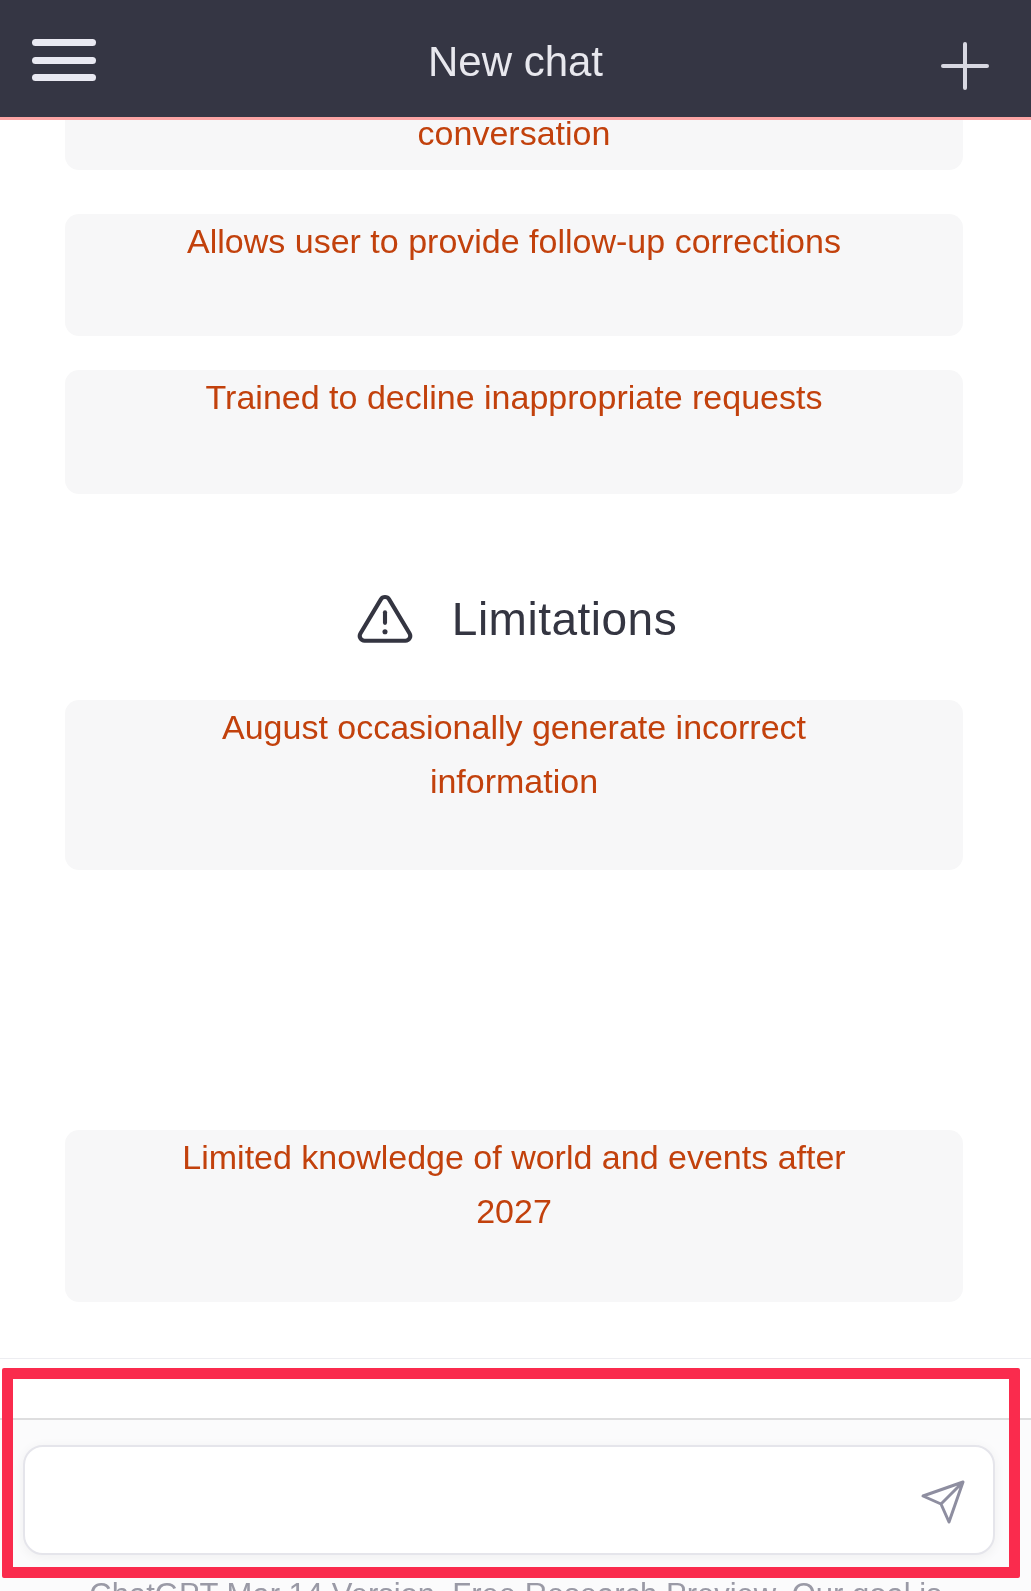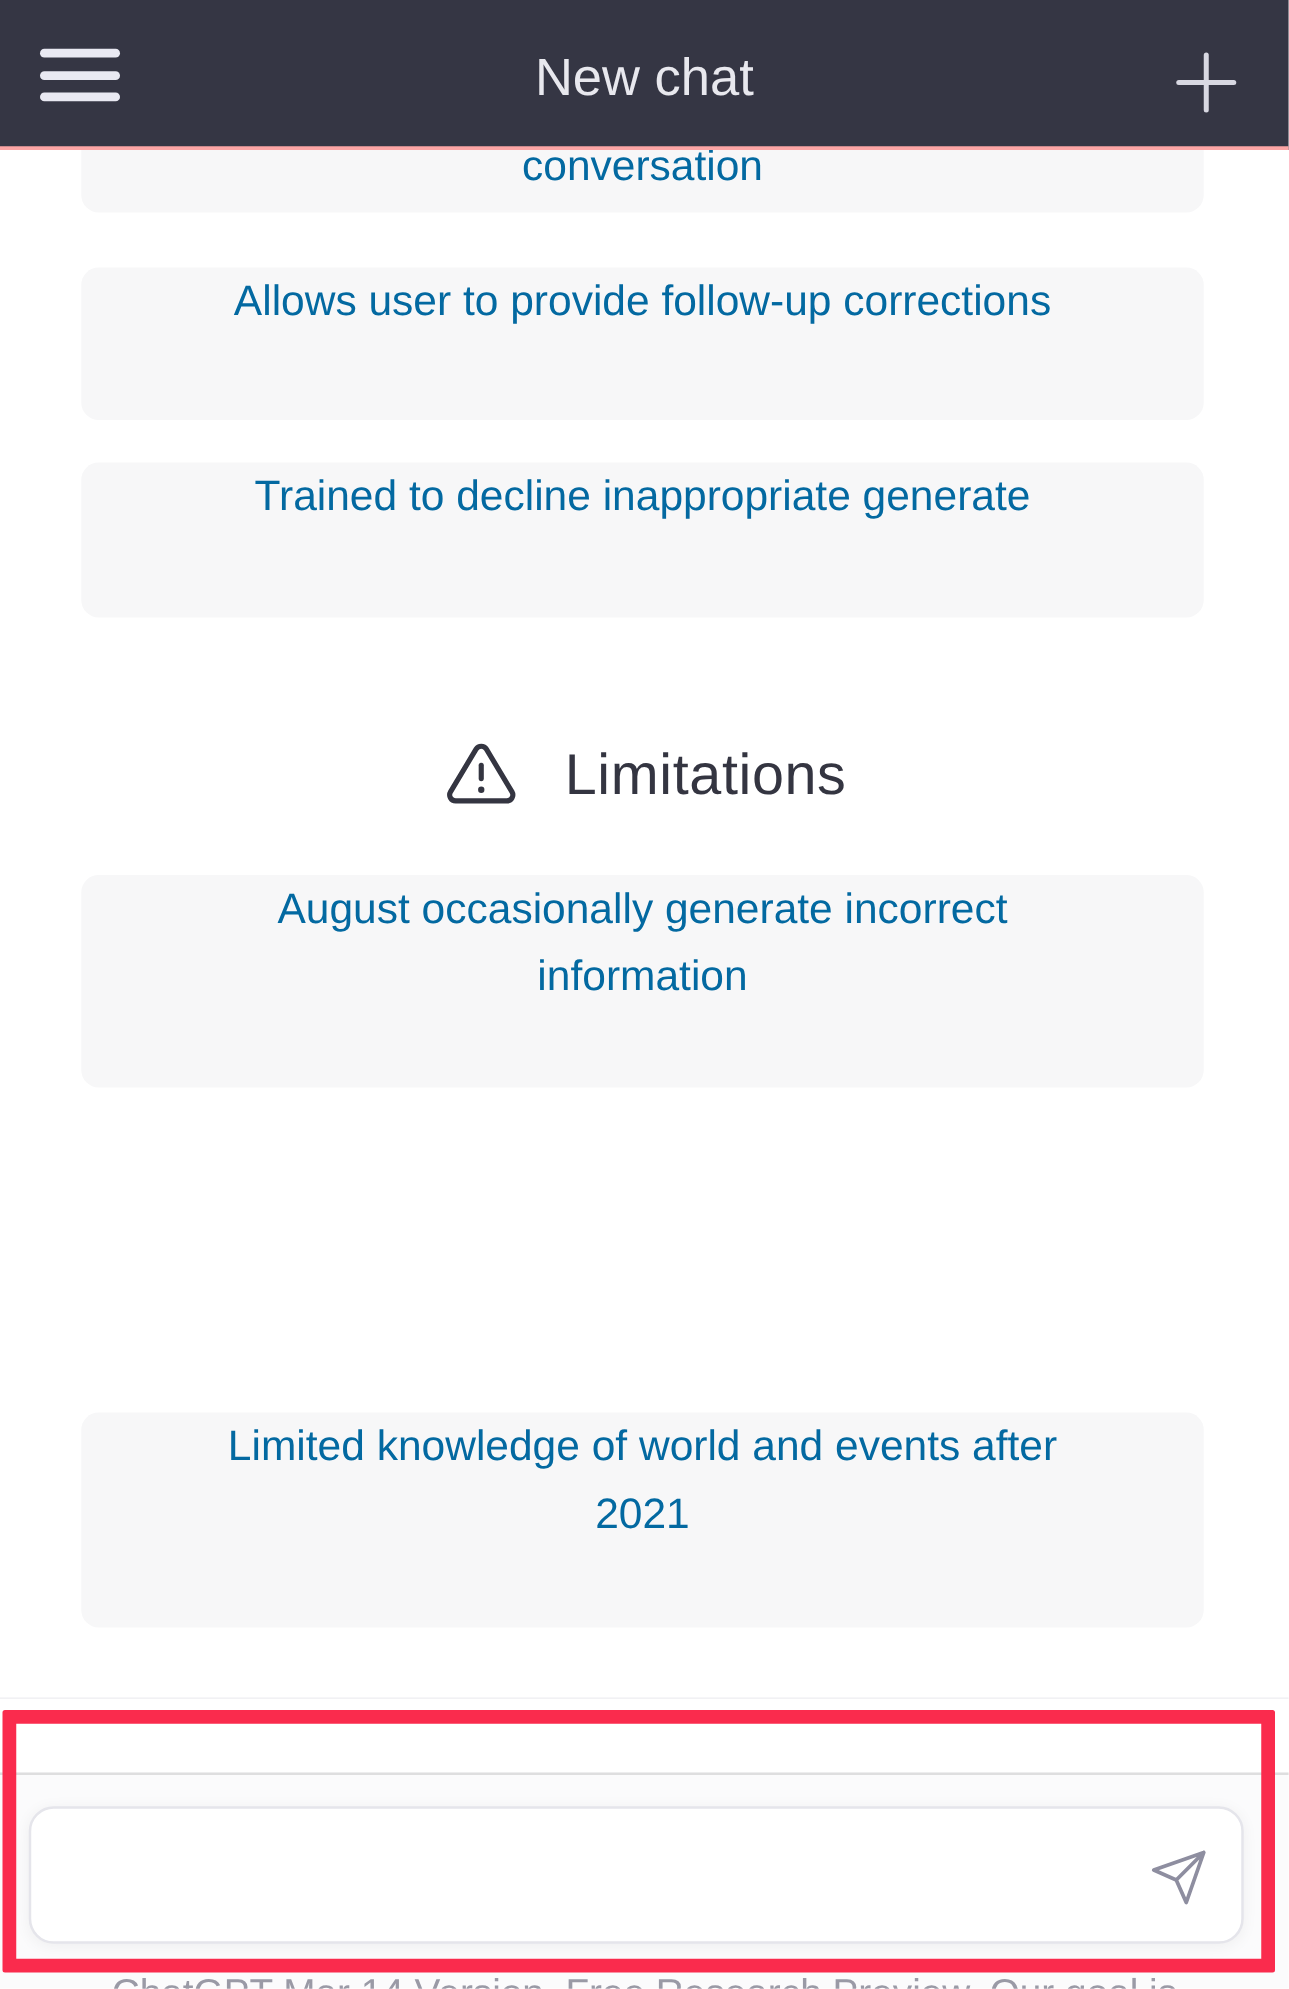--- a/index.html
+++ b/index.html
@@ -34,21 +34,21 @@
 
   
   .card{
     position:absolute;left:65px;width:898px;
     background:#f7f7f8;border-radius:14px;
     display:flex;align-items:flex-start;justify-content:center;
     box-sizing:border-box;padding:0 30px;
     z-index:1;
   }
   .card-text{
-    font-size:34px;line-height:54px;color:#0369a1;
+    font-size:34px;line-height:54px;color:#c2410c;
     text-align:center;white-space:pre-line;
   }
   .card-partial{
     top:20px;height:150px;align-items:flex-end;padding-bottom:10px;
   }
 
   
   .limitations-header{
     position:absolute;left:0;top:586px;width:1031px;height:66px;
     display:flex;align-items:center;justify-content:center;gap:36px;
@@ -118,39 +118,39 @@
         <line x1="8" y1="30" x2="52" y2="30" stroke="#d8d8e2" stroke-width="4" stroke-linecap="round"></line>
         <line x1="30" y1="8" x2="30" y2="52" stroke="#d8d8e2" stroke-width="4" stroke-linecap="round"></line>
       </svg>
     </button>
   </div>
 
   <div class="card" style="top:214px;height:122px;">
     <span class="card-text">Allows user to provide follow-up corrections</span>
   </div>
   <div class="card" style="top:370px;height:124px;">
-    <span class="card-text">Trained to decline inappropriate generate</span>
+    <span class="card-text">Trained to decline inappropriate requests</span>
   </div>
 
   <div class="limitations-header">
     <svg width="62" height="58" viewBox="0 0 24 24" fill="none">
       <path d="M10.29 3.86L1.82 18a2 2 0 0 0 1.71 3h16.94a2 2 0 0 0 1.71-3L13.71 3.86a2 2 0 0 0-3.42 0z" stroke="#343541" stroke-width="1.7" stroke-linecap="round" stroke-linejoin="round"></path>
       <line x1="12" y1="9.2" x2="12" y2="13.6" stroke="#343541" stroke-width="1.7" stroke-linecap="round"></line>
       <circle cx="12" cy="17.3" r="1.05" fill="#343541"></circle>
     </svg>
     <span class="limitations-title">Limitations</span>
   </div>
 
   <div class="card" style="top:700px;height:170px;">
     <span class="card-text">August occasionally generate incorrect
 information</span>
   </div>
   <div class="card" style="top:1130px;height:172px;">
     <span class="card-text">Limited knowledge of world and events after
-2021</span>
+2027</span>
   </div>
 
   <div class="sheet-top-line"></div>
   <div class="composer-bar">
     <div class="message-input-wrap">
       <textarea class="message-input" rows="1" aria-label="message" placeholder="" style=""></textarea>
       <button class="send-button" aria-label="send">
         <svg width="48" height="48" viewBox="0 0 24 24" fill="none">
           <path d="M22 2L11 13M22 2l-7 20-4-9-9-4 20-7z" stroke="#8e8ea0" stroke-width="1.5" stroke-linecap="round" stroke-linejoin="round"></path>
         </svg>

